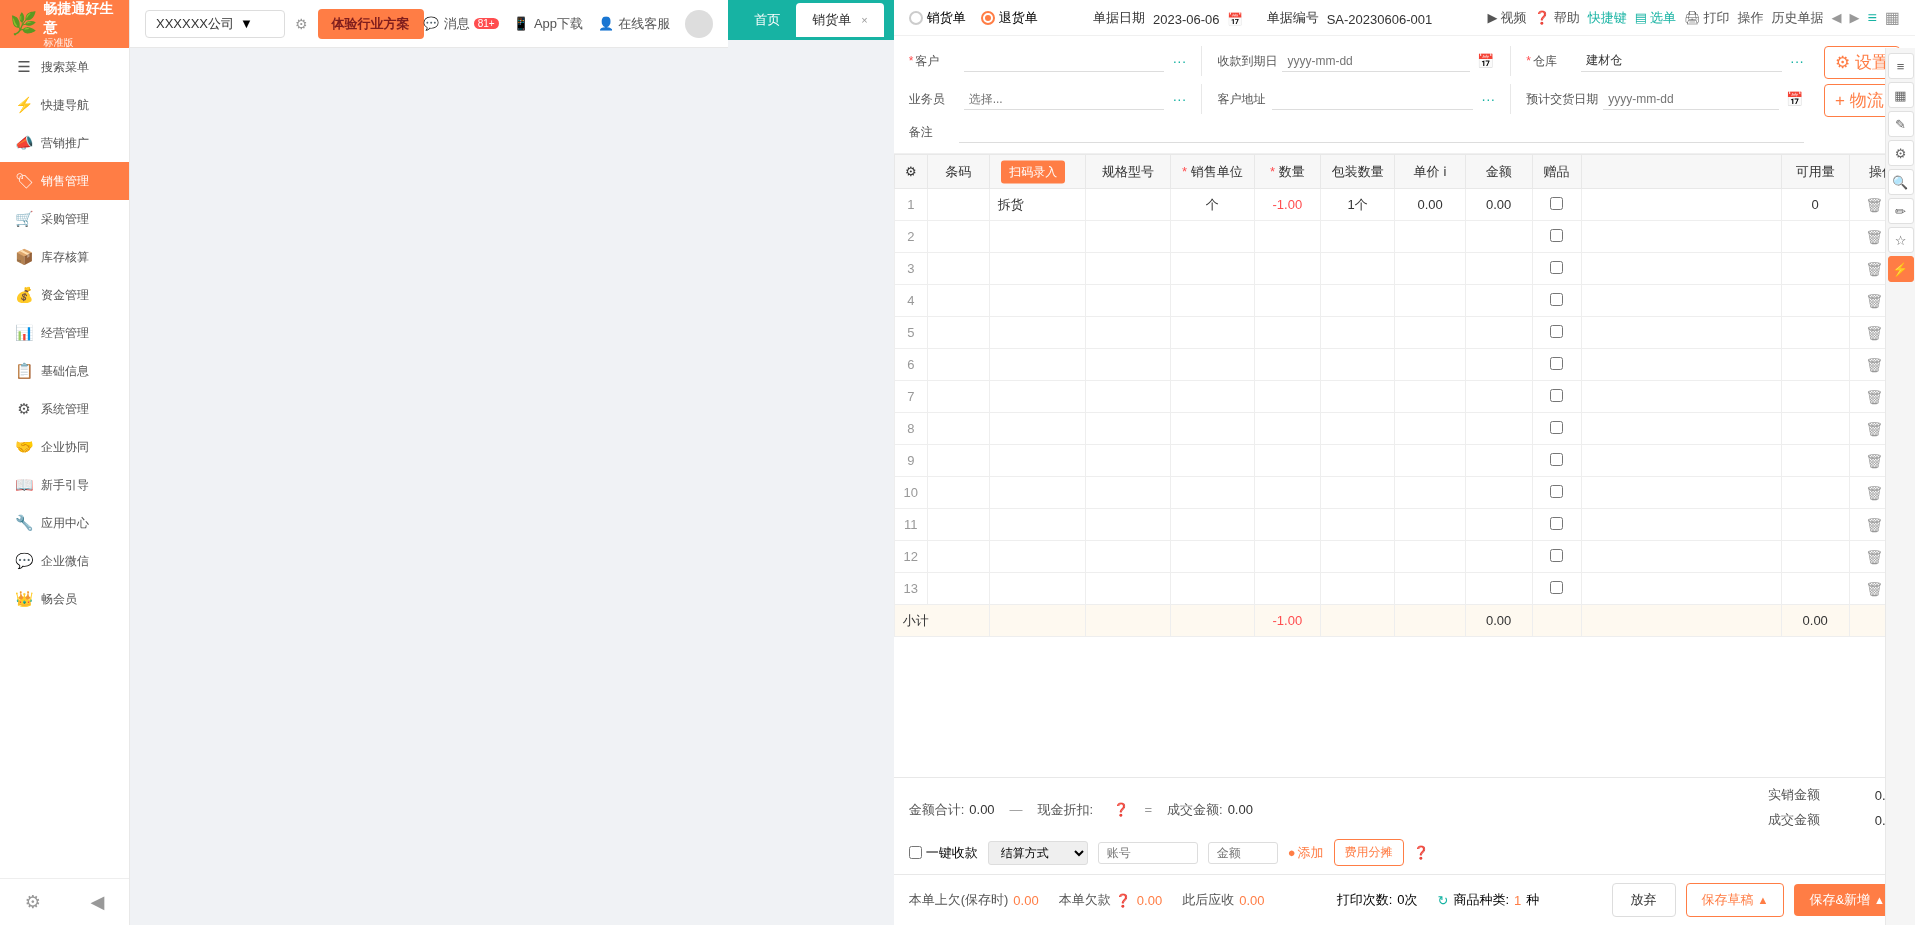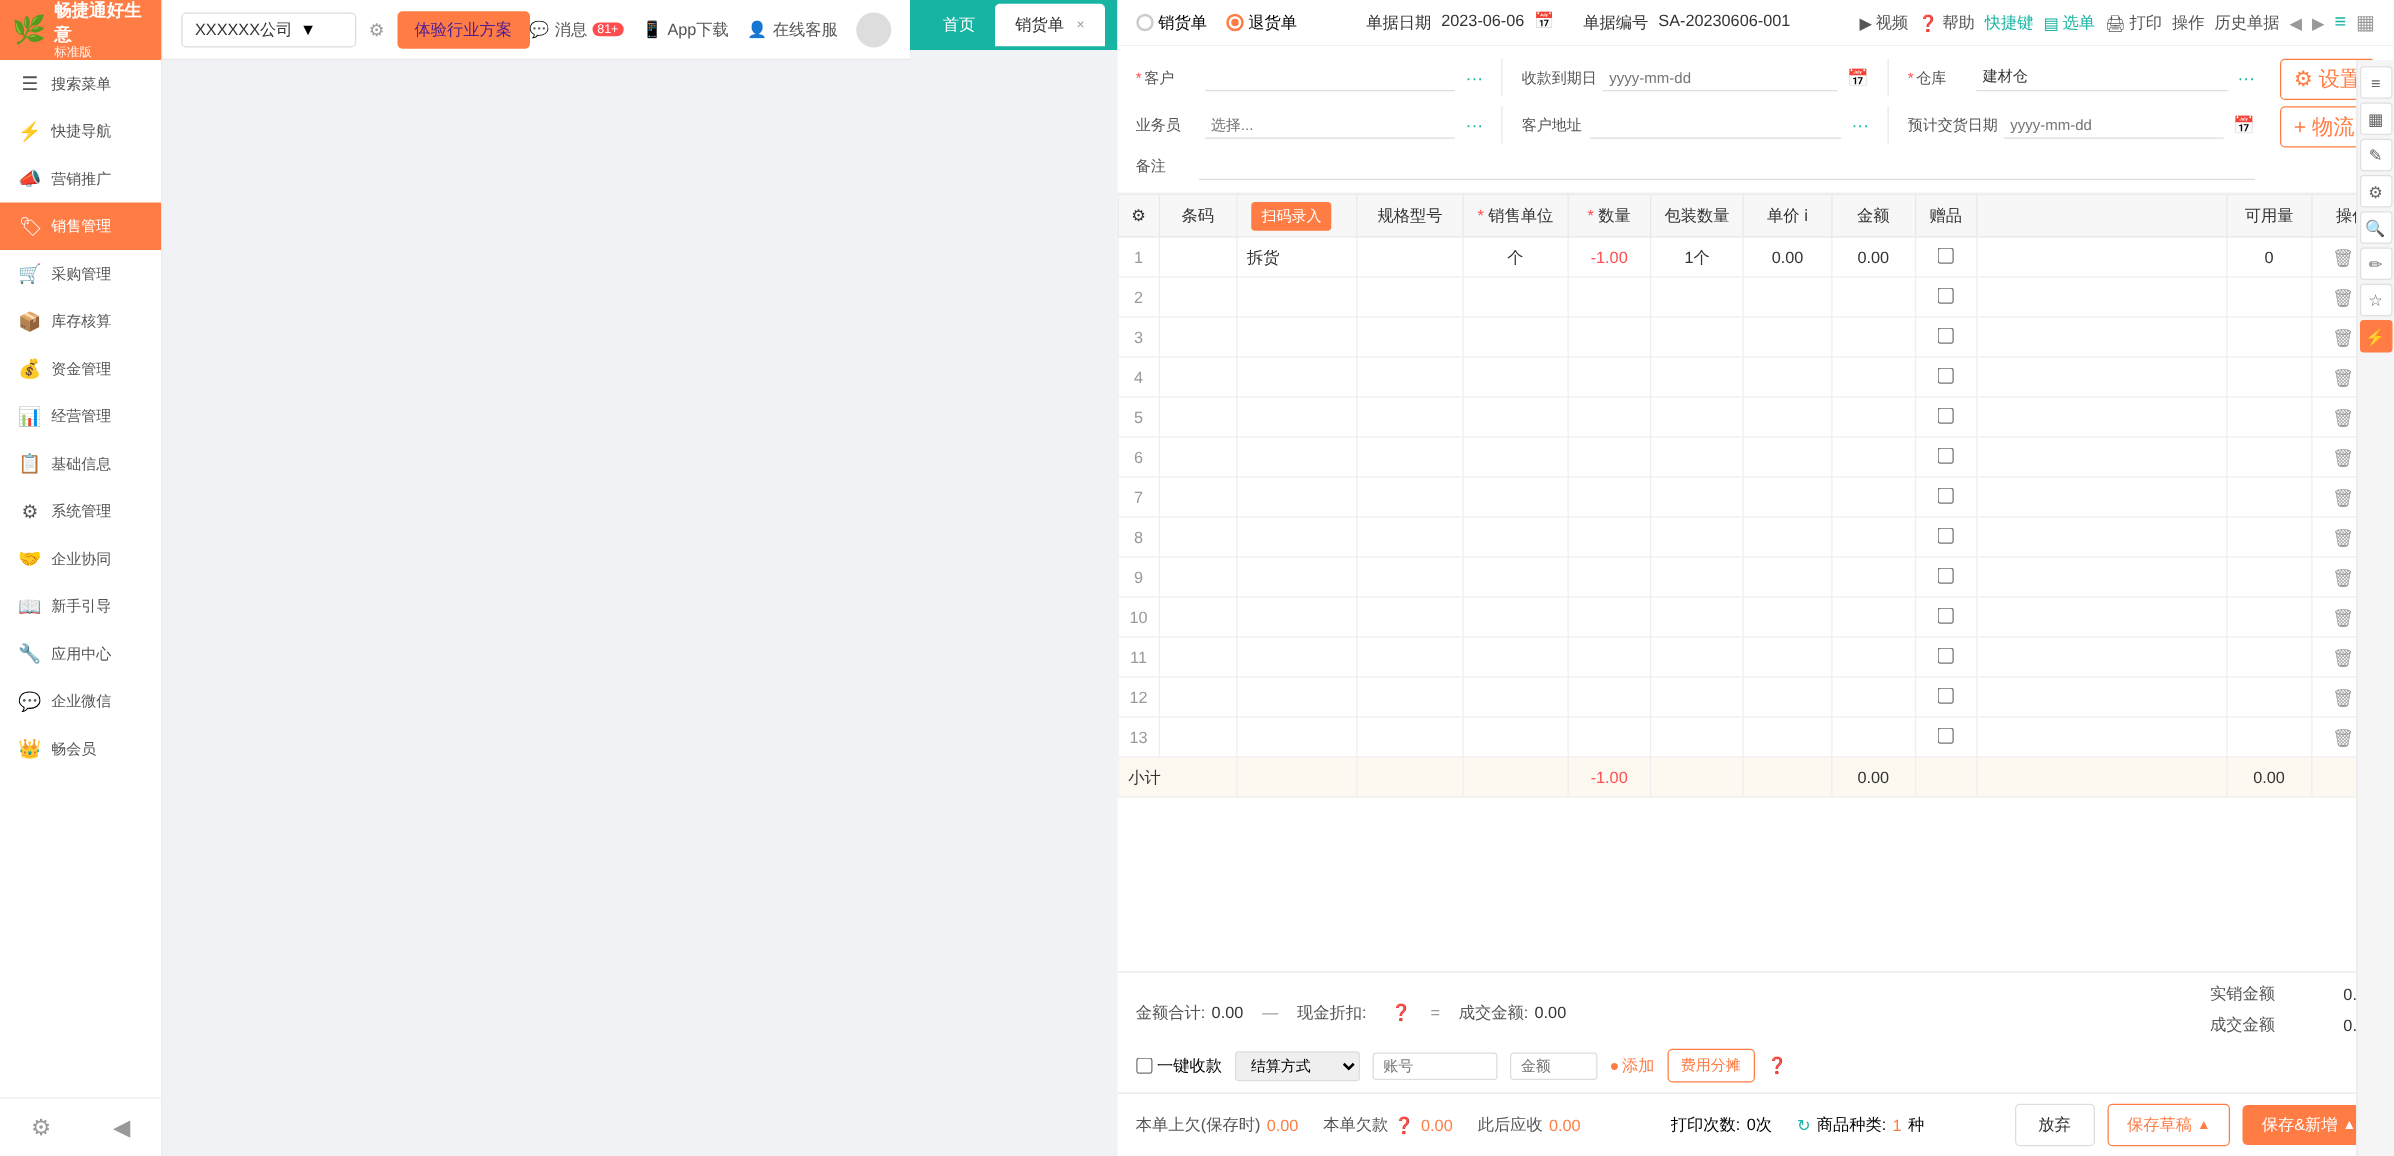--- a/index.html
+++ b/index.html
@@ -50,22 +50,22 @@
     }
     .header-left { display: flex; align-items: center; gap: 10px; }
     .company-select {
       border: 1px solid #ddd; border-radius: 4px; padding: 4px 10px;
       display: flex; align-items: center; gap: 6px; cursor: pointer;
       min-width: 140px;
     }
     .company-name { color: #333; font-size: 13px; }
     .gear-icon { color: #999; font-size: 14px; cursor: pointer; }
     .trial-btn {
-      background: #ff7d45; color: #4c1d95; border: none; border-radius: 4px;
-      padding: 6px 14px; cursor: pointer; font-size: 13px;
+      background: #ff7d45; color: #7f1d1d; border: none; border-radius: 4px;
+      padding: 6px 14px; cursor: pointer; font-size: 13px; font-weight: bold;
     }
     .header-right { display: flex; align-items: center; gap: 15px; }
     .header-action { display: flex; align-items: center; gap: 4px; color: #555; cursor: pointer; font-size: 12px; }
     .badge { background: #ff4d4f; color: #fff; border-radius: 10px; padding: 0 4px; font-size: 10px; }
     .avatar { width: 28px; height: 28px; border-radius: 50%; background: #ddd; }
 
     
     .tab-bar {
       height: 40px; background: #17b3a3;
       display: flex; align-items: center; padding: 0 10px; gap: 0;
@@ -90,21 +90,21 @@
       padding: 8px 15px; background: #fff; border-bottom: 1px solid #f0f0f0;
     }
     .radio-group { display: flex; align-items: center; gap: 15px; }
     .radio-item { display: flex; align-items: center; gap: 4px; cursor: pointer; }
     .radio-circle { width: 14px; height: 14px; border-radius: 50%; border: 2px solid #ccc; }
     .radio-circle.orange-dot { border-color: #ff7d45; position: relative; }
     .radio-circle.orange-dot::after {
       content: ''; position: absolute; top: 2px; left: 2px;
       width: 6px; height: 6px; border-radius: 50%; background: #ff7d45;
     }
-    .form-date-row { display: flex; align-items: flex-start; gap: 8px; font-size: 13px; color: #333; }
+    .form-date-row { display: flex; align-items: flex-end; gap: 8px; font-size: 13px; color: #333; }
     .form-date-label { color: #333; }
     .form-action-btns { display: flex; align-items: center; gap: 8px; }
     .action-btn { display: flex; align-items: center; gap: 3px; color: #555; cursor: pointer; font-size: 12px; }
     .action-btn.primary { color: #17b3a3; }
 
     
     .fields-container {
       background: #fff; padding: 10px 15px;
       border-bottom: 1px solid #f0f0f0;
     }

